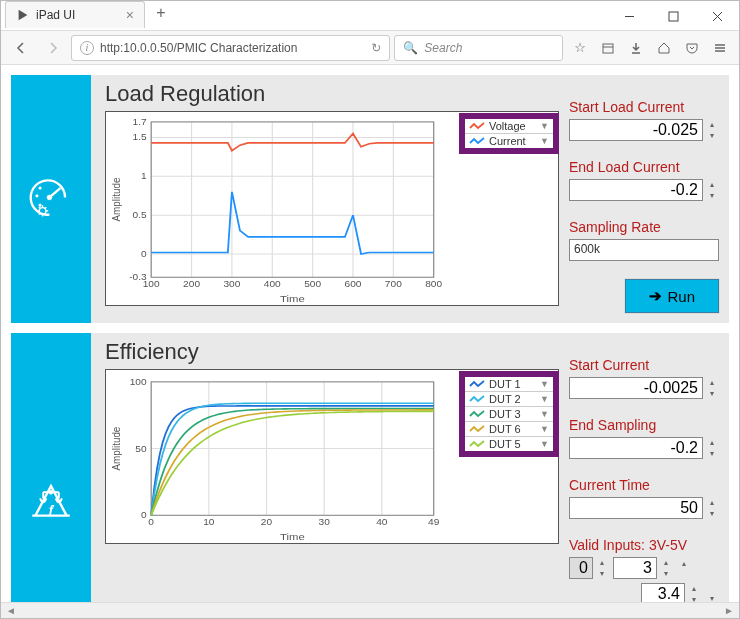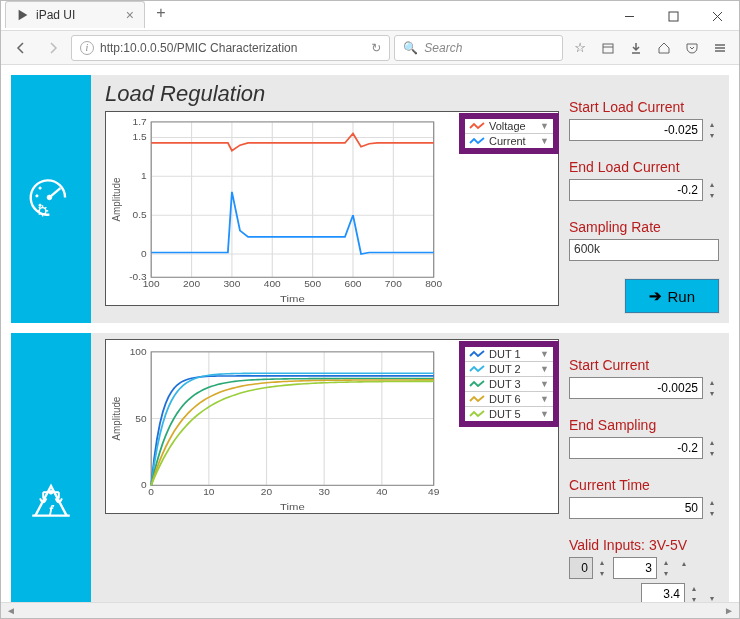--- a/index.html
+++ b/index.html
@@ -143,21 +143,20 @@
     display: flex;
     padding: 6px 10px 10px 14px;
     gap: 10px;
   }
   .chart-col { flex: 1; display: flex; flex-direction: column; }
   .chart-title {
     font-size: 22px;
     font-weight: 300;
     color: #333;
     margin: 0 0 4px 0;
-    font-style: italic;
   }
   .chart-frame {
     border: 1px solid #555;
     background: #fff;
     position: relative;
     height: 195px;
     display: flex;
   }
   .chart-svg { flex: 1; }
   .legend {
@@ -190,21 +189,21 @@
   .ctrl-label { font-size: 14px; color: #b91c1c; margin-top: 14px;}
   .spin {
     display: flex;
     height: 22px;
   }
   .spin input {
     flex: 1;
     border: 1px solid #888;
     text-align: right;
     padding: 0 4px;
-    font-size: 12px;
+    font-size: 16px;
     background: #fff;
     min-width: 0;
   }
   .spin .arrows {
     width: 14px;
     display: flex;
     flex-direction: column;
     margin-left: 2px;
   }
   .spin .arrows div {
@@ -465,20 +464,21 @@
           <path d="M38 30 Q42 40 46 30" fill="none" stroke="white" stroke-width="2.5"></path>
           <line x1="22" y1="22" x2="22" y2="30" stroke="white" stroke-width="2.5"></line>
           <line x1="42" y1="22" x2="42" y2="30" stroke="white" stroke-width="2.5"></line>
           <line x1="22" y1="22" x2="42" y2="22" stroke="white" stroke-width="2.5"></line>
           <circle cx="32" cy="22" r="2.5" fill="white"></circle>
           <text x="32" y="48" text-anchor="middle" fill="white" font-size="14" font-family="Georgia" font-style="italic">f</text>
         </svg>
       </div>
       <div class="panel-main">
         <div class="chart-col">
+          <div class="chart-title">Efficiency</div>
           <div class="chart-frame" style="height:175px">
             <svg class="chart-svg" id="chart2" viewBox="0 0 400 175" preserveAspectRatio="none">
                 <g>
                   <line x1="40" x2="40" y1="12" y2="147" stroke="#ddd"></line>
                   <text x="40" y="157" text-anchor="middle" class="tick-label">0</text>
                   <line x1="91.0204081632653" x2="91.0204081632653" y1="12" y2="147" stroke="#ddd"></line>
                   <text x="91.0204081632653" y="157" text-anchor="middle" class="tick-label">10</text>
                   <line x1="142.0408163265306" x2="142.0408163265306" y1="12" y2="147" stroke="#ddd"></line>
                   <text x="142.0408163265306" y="157" text-anchor="middle" class="tick-label">20</text>
                   <line x1="193.06122448979593" x2="193.06122448979593" y1="12" y2="147" stroke="#ddd"></line>

